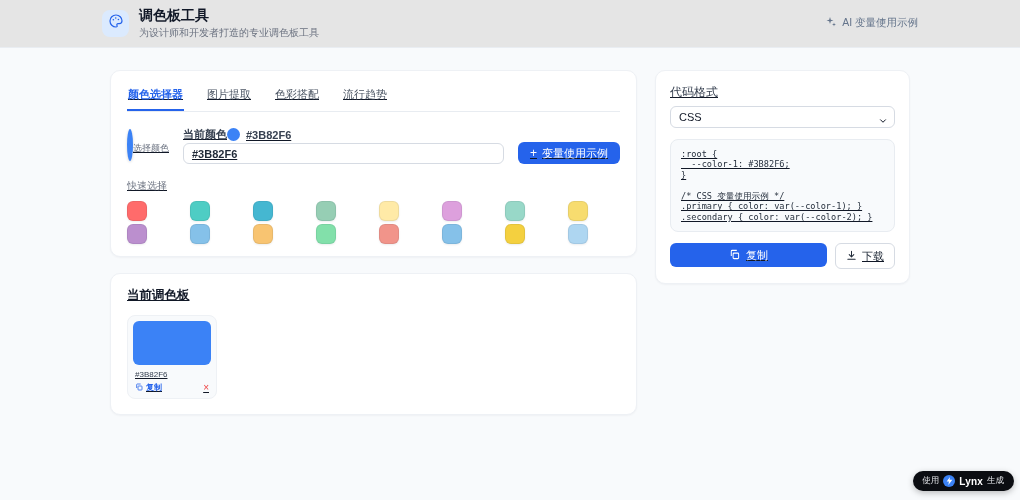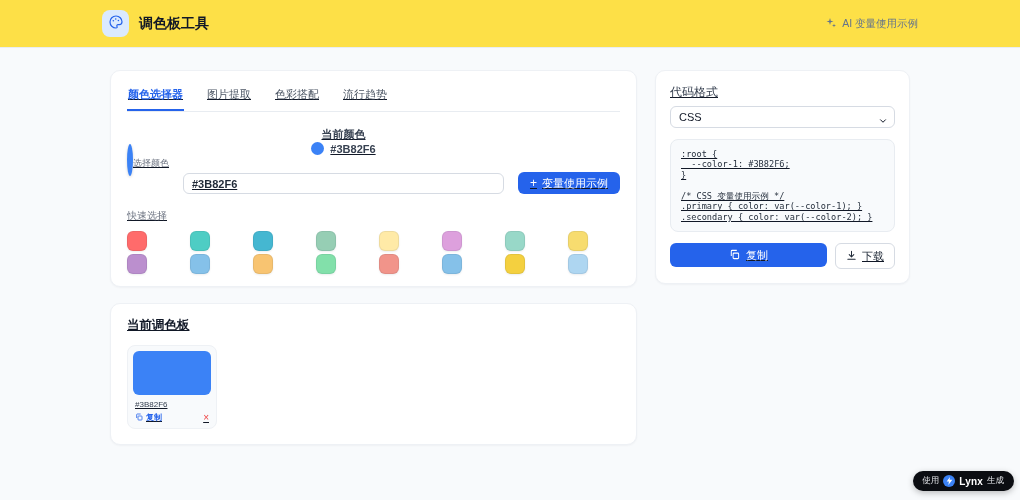--- a/index.html
+++ b/index.html
@@ -6,21 +6,21 @@
   html,body { width:1020px; height:500px; }
   body {
     font-family:"Liberation Sans", sans-serif;
     background:#F8FAFC;
     color:#111827;
     overflow:hidden;
     position:relative;
   }
   
   .header {
-    height:48px; background:#fde047; border-bottom:1px solid #E9EDF2;
+    height:48px; background:#e5e5e5; border-bottom:1px solid #E9EDF2;
     display:flex; align-items:center;
   }
   .header-inner {
     width:816px; margin:0 auto; display:flex; align-items:center; justify-content:space-between;
   }
   .brand { display:flex; align-items:center; gap:10px; }
   .logo-box {
     width:27px; height:27px; border-radius:8px; background:#DBEAFE;
     display:flex; align-items:center; justify-content:center; flex:0 0 auto;
   }
@@ -48,21 +48,21 @@
   .tab.active { color:#2563EB; font-weight:bold; border-bottom-color:#2563EB; }
   
   .current-row { display:flex; gap:14px; }
   .pick-col { display:flex; flex-direction:row; align-items:center; width:42px; flex:0 0 auto; }
   .color-circle {
     width:32px; height:32px; border-radius:50%;
     box-shadow:0 1px 3px rgba(0,0,0,.18); cursor:pointer;
   }
   .pick-label { font-size:9px; color:#6B7280; margin-top:7px; white-space:nowrap; }
   .mid-col { flex:1; display:flex; flex-direction:column; }
-  .label-row { display:flex; justify-content:space-between; align-items:center; margin-bottom:18px; margin-top:2px;flex-direction:column; }
+  .label-row { display:flex; align-items:center; margin-bottom:1px; margin-top:2px; }
   .cur-label { font-size:11px; font-weight:bold; color:#374151; }
   .hex-chip { display:flex; align-items:center; gap:6px; }
   .hex-dot { width:13px; height:13px; border-radius:50%; }
   .hex-text { font-size:11px; font-weight:bold; color:#374151; }
   .hex-input {
     width:100%; height:21px; border:1px solid #D6DBE3; border-radius:6px;
     padding:0 8px; font-size:11px; font-weight:bold; color:#1F2937;
     font-family:"Liberation Sans", sans-serif; background:#fff; outline:none;
   }
   .add-btn {
@@ -145,20 +145,21 @@
           <svg width="16" height="16" viewBox="0 0 24 24" fill="none">
             <path d="M12 3a9 9 0 1 0 0 18c1.6 0 2.2-1.1 1.5-2.3-.7-1.2-.1-2.7 1.6-2.7H17a4.3 4.3 0 0 0 4-4.3C21 7.2 17 3 12 3z" stroke="#2563EB" stroke-width="1.8"></path>
             <circle cx="8" cy="10.2" r="1.2" fill="#2563EB"></circle>
             <circle cx="11.6" cy="7.6" r="1.2" fill="#2563EB"></circle>
             <circle cx="15.6" cy="9.8" r="1.2" fill="#2563EB"></circle>
           </svg>
         </span>
       </div>
       <div>
         <div class="app-title">调色板工具</div>
+        <div class="app-subtitle">为设计师和开发者打造的专业调色板工具</div>
       </div>
     </div>
     <div class="ai-hint">
       <span>
         <svg width="12" height="12" viewBox="0 0 24 24" fill="#64748B">
           <path d="M10 2l1.6 5.4L17 9l-5.4 1.6L10 16l-1.6-5.4L3 9l5.4-1.6z"></path>
           <path d="M18 13l.9 3.1L22 17l-3.1.9L18 21l-.9-3.1L14 17l3.1-.9z"></path>
         </svg>
       </span>
       <span>AI 变量使用示例</span>

